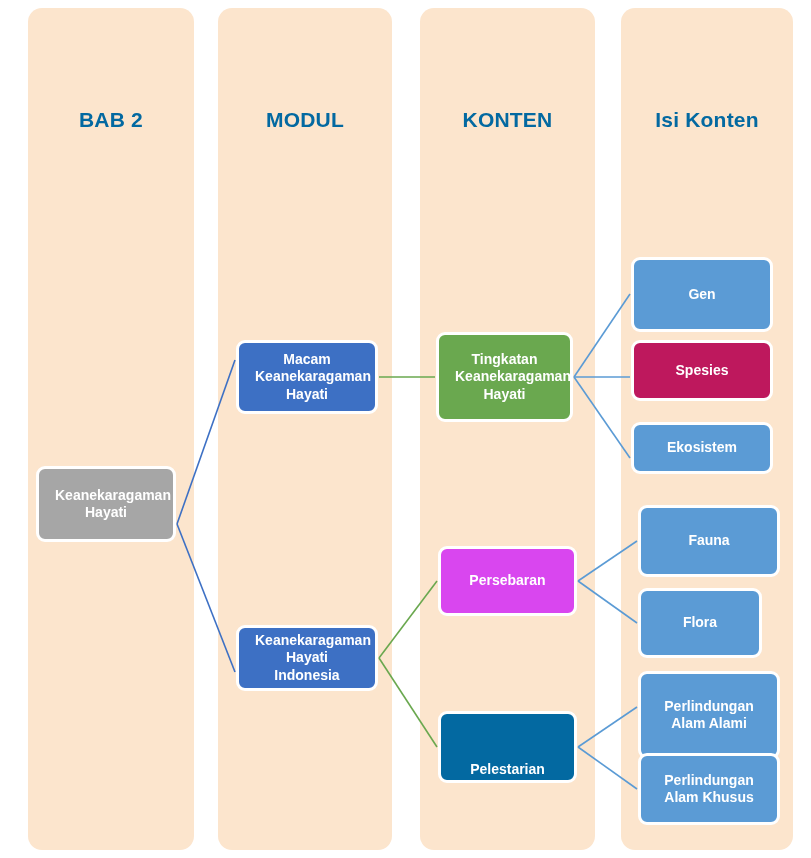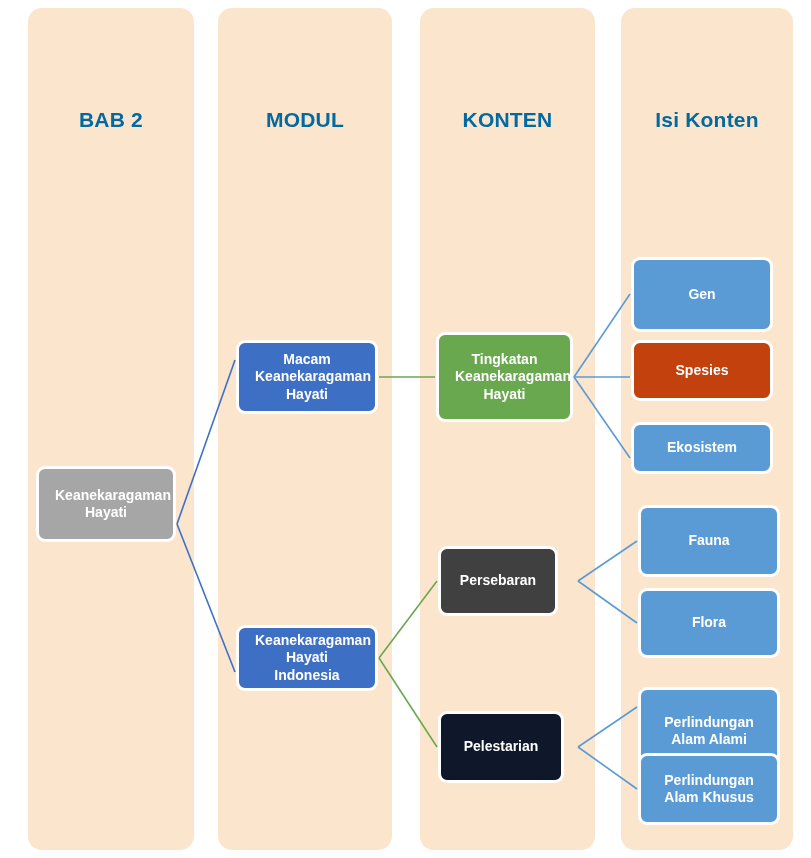--- a/index.html
+++ b/index.html
@@ -95,42 +95,42 @@
       </div>
       <div class="node blue" style="left: 236px; top: 340px; width: 142px; height: 74px; background: rgb(61, 112, 196); text-align: center;">
         <span class="node-label">Macam Keanekaragaman Hayati</span>
       </div>
       <div class="node blue" style="left: 236px; top: 625px; width: 142px; height: 66px; background: rgb(61, 112, 196);">
         <span class="node-label">Keanekaragaman Hayati Indonesia</span>
       </div>
       <div class="node green" style="left: 436px; top: 332px; width: 137px; height: 90px; background: rgb(106, 168, 79);">
         <span class="node-label">Tingkatan Keanekaragaman Hayati</span>
       </div>
-      <div class="node green" style="left: 438px; top: 546px; width: 120px; height: 70px; background: #404040;">
+      <div class="node green" style="left: 438px; top: 546px; width: 139px; height: 70px; background: #d946ef;">
         <span class="node-label">Persebaran</span>
       </div>
-      <div class="node green" style="left: 438px; top: 711px; width: 126px; height: 72px; background: #0f172a;">
+      <div class="node green" style="left: 438px; top: 711px; width: 139px; height: 72px; background: #0369a1; align-items: flex-end;">
         <span class="node-label">Pelestarian</span>
       </div>
       <div class="node ltblue" style="left: 631px; top: 257px; width: 142px; height: 75px; background: rgb(91, 155, 213);">
         <span class="node-label">Gen</span>
       </div>
-      <div class="node ltblue" style="left: 631px; top: 340px; width: 142px; height: 61px; background: #c2410c;">
+      <div class="node ltblue" style="left: 631px; top: 340px; width: 142px; height: 61px; background: #be185d;">
         <span class="node-label">Spesies</span>
       </div>
       <div class="node ltblue" style="left: 631px; top: 422px; width: 142px; height: 52px; background: rgb(91, 155, 213);">
         <span class="node-label">Ekosistem</span>
       </div>
       <div class="node ltblue" style="left: 638px; top: 505px; width: 142px; height: 72px; background: rgb(91, 155, 213);">
         <span class="node-label">Fauna</span>
       </div>
-      <div class="node ltblue" style="left: 638px; top: 588px; width: 142px; height: 70px; background: rgb(91, 155, 213);">
+      <div class="node ltblue" style="left: 638px; top: 588px; width: 124px; height: 70px; background: rgb(91, 155, 213);">
         <span class="node-label">Flora</span>
       </div>
-      <div class="node ltblue" style="left: 638px; top: 687px; width: 142px; height: 88px; background: rgb(91, 155, 213); align-items: center;">
+      <div class="node ltblue" style="left: 638px; top: 671px; width: 142px; height: 88px; background: rgb(91, 155, 213); align-items: center;">
         <span class="node-label">Perlindungan Alam Alami</span>
       </div>
       <div class="node ltblue" style="left: 638px; top: 753px; width: 142px; height: 72px; background: rgb(91, 155, 213);">
         <span class="node-label">Perlindungan Alam Khusus</span>
       </div>
     </div>
 
   <div id="headers-layer">
       <div class="col-header" style="left: 28px; width: 166px;">BAB 2</div>
       <div class="col-header" style="left: 218px; width: 174px;">MODUL</div>

